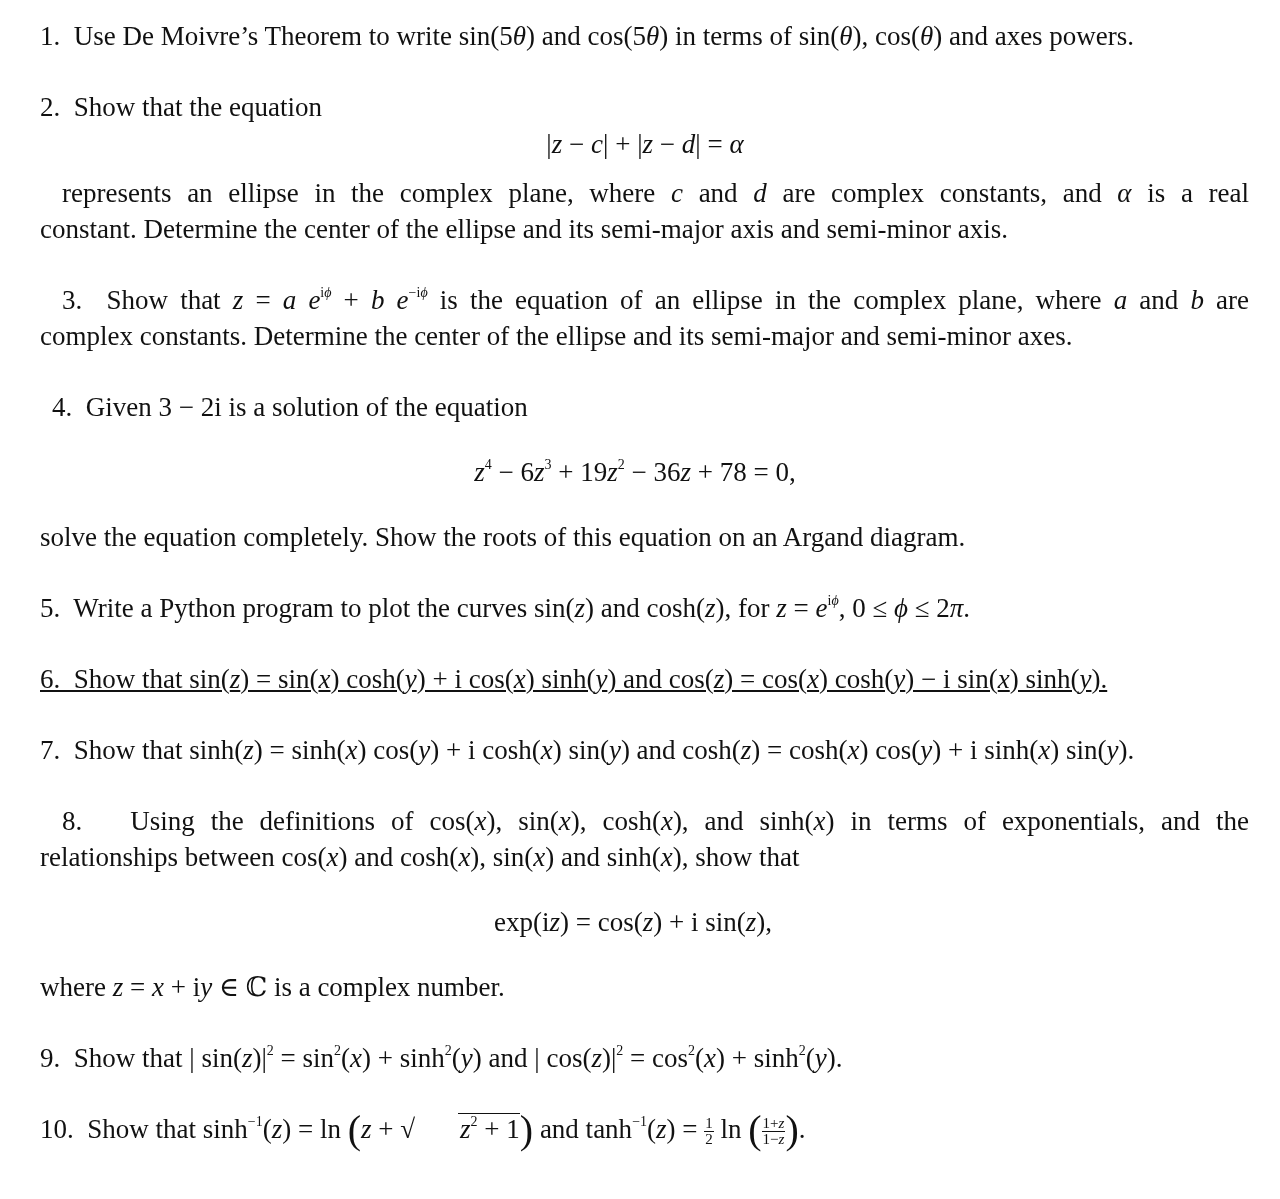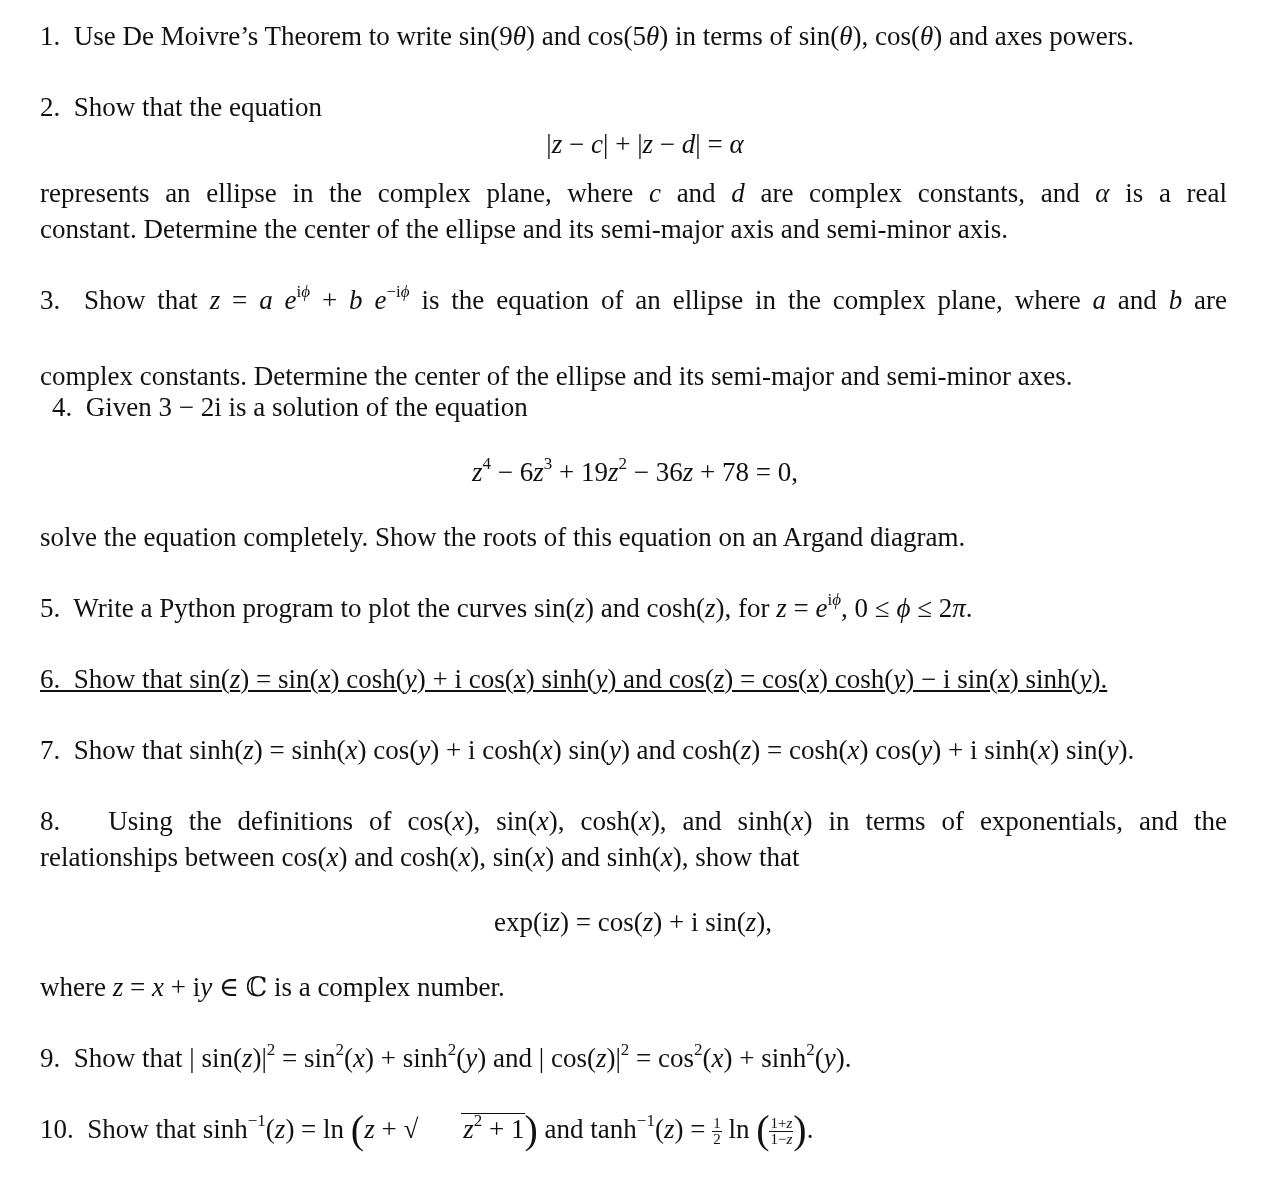--- a/index.html
+++ b/index.html
@@ -2,50 +2,50 @@
 <html><head>
 <meta charset="utf-8">
 <style>
   html, body { margin: 0; padding: 0; background: #ffffff; }
   body {
     width: 1280px; height: 1199px; position: relative; overflow: hidden;
     font-family: "Liberation Serif", "DejaVu Serif", serif;
     color: #111111; font-size: 27px; line-height: 36px;
   }
   .line { position: absolute; left: 40px; white-space: nowrap; }
-  .just { width: 1187px; text-align: justify; text-align-last: justify; white-space: normal; }
+  .just { width: 1187px; text-align: justify; text-align-last: justify; white-space: normal; margin-left: 22px; }
   .center { position: absolute; left: 0; width: 1280px; text-align: center; white-space: nowrap; }
   i, .m { font-style: italic; }
-  sup { font-size: 17px; line-height: 0; position: relative; top: -2px; }
+  sup { font-size: 14px; line-height: 0; position: relative; top: -2px; }
   .sqrt { border-top: 1.5px solid #111; padding-left: 2px; margin-left: 43px; }
   .frac { display: inline-block; vertical-align: middle; text-align: center; font-size: 15px; line-height: 15px; }
   .frac .num { display: block; border-bottom: 1px solid #111; padding: 0 1px; }
   .frac .den { display: block; }
   .big { font-size: 40px; vertical-align: -5px; line-height: 0; }
 </style>
 </head>
 <body>
 
 <div class="line" style="top:18px;">
   <span>1.</span>&nbsp;
-  <span><span>Use De Moivre’s Theorem to write sin(9</span><i>θ</i><span>) and cos(5</span><i>θ</i><span>) in terms of sin(</span><i>θ</i><span>), cos(</span><i>θ</i><span>) and axes powers.</span></span>
+  <span><span>Use De Moivre’s Theorem to write sin(5</span><i>θ</i><span>) and cos(5</span><i>θ</i><span>) in terms of sin(</span><i>θ</i><span>), cos(</span><i>θ</i><span>) and axes powers.</span></span>
 </div>
 
 <div class="line" style="top:89px;">
   <span>2.</span>&nbsp;
   <span>Show that the equation</span>
 </div>
 <div class="center" style="top:126px; left:5px;">
   <span>|</span><i>z</i> − <i>c</i>| + |<i>z</i> − <i>d</i>| = <i>α</i>
 </div>
 <div class="line just" style="top:175px;">represents an ellipse in the complex plane, where <i>c</i> and <i>d</i> are complex constants, and <i>α</i> is a real</div>
 <div class="line" style="top:211px;">constant. Determine the center of the ellipse and its semi-major axis and semi-minor axis.</div>
 
 <div class="line just" style="top:282px;">3.&nbsp; Show that <i>z</i> = <i>a</i> <i>e</i><sup>i<i>ϕ</i></sup> + <i>b</i> <i>e</i><sup>−i<i>ϕ</i></sup> is the equation of an ellipse in the complex plane, where <i>a</i> and <i>b</i> are</div>
-<div class="line" style="top:318px;margin-top:40px;">complex constants. Determine the center of the ellipse and its semi-major and semi-minor axes.</div>
+<div class="line" style="top:318px;">complex constants. Determine the center of the ellipse and its semi-major and semi-minor axes.</div>
 
 <div class="line" style="top:389px;margin-left:12px;">
   <span>4.</span>&nbsp;
   <span>Given 3 − 2i is a solution of the equation</span>
 </div>
 <div class="center" style="top:454px; left:-5px;">
   <i>z</i><sup>4</sup> − 6<i>z</i><sup>3</sup> + 19<i>z</i><sup>2</sup> − 36<i>z</i> + 78 = 0,
 </div>
 <div class="line" style="top:519px;">solve the equation completely. Show the roots of this equation on an Argand diagram.</div>
 

